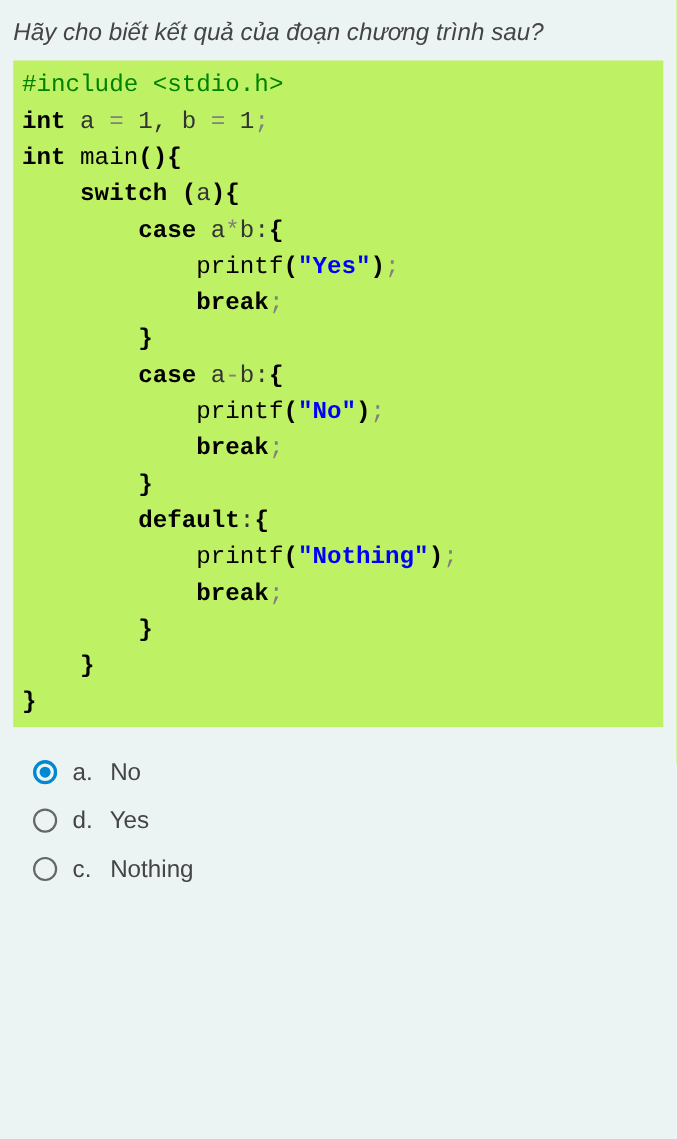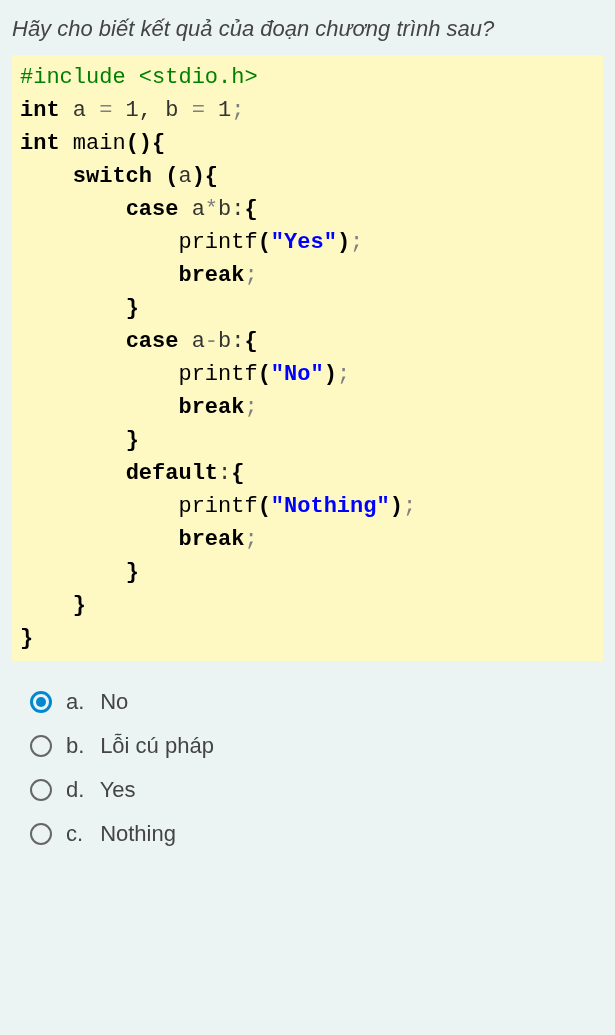--- a/index.html
+++ b/index.html
@@ -15,21 +15,21 @@
       color: #333;
     }
     .question {
       font-size: 22px;
       color: #444;
       margin-bottom: 10px;
       line-height: 1.5;
       font-style: italic;
     }
     .code-block {
-      background: #fef9c3;
+      background: #bef264;
       padding: 6px 8px;
       font-family: "Courier New", Courier, monospace;
       font-size: 22px;
       line-height: 1.5;
       white-space: pre;
       margin-bottom: 28px;
     }
     .code-block .kw { font-weight: bold; color: #000; }
     .code-block .pp { color: #008000; }
     .code-block .op { color: #808080; }
@@ -107,27 +107,20 @@
   <div class="answer-option">
     <span class="radio selected"></span>
     <span class="answer-label">
       <span class="answer-letter">a.</span>
       <span>No</span>
     </span>
   </div>
   <div class="answer-option">
     <span class="radio"></span>
     <span class="answer-label">
-      <span class="answer-letter">b.</span>
-      <span>Lỗi cú pháp</span>
-    </span>
-  </div>
-  <div class="answer-option">
-    <span class="radio"></span>
-    <span class="answer-label">
       <span class="answer-letter">d.</span>
       <span>Yes</span>
     </span>
   </div>
   <div class="answer-option">
     <span class="radio"></span>
     <span class="answer-label">
       <span class="answer-letter">c.</span>
       <span>Nothing</span>
     </span>

